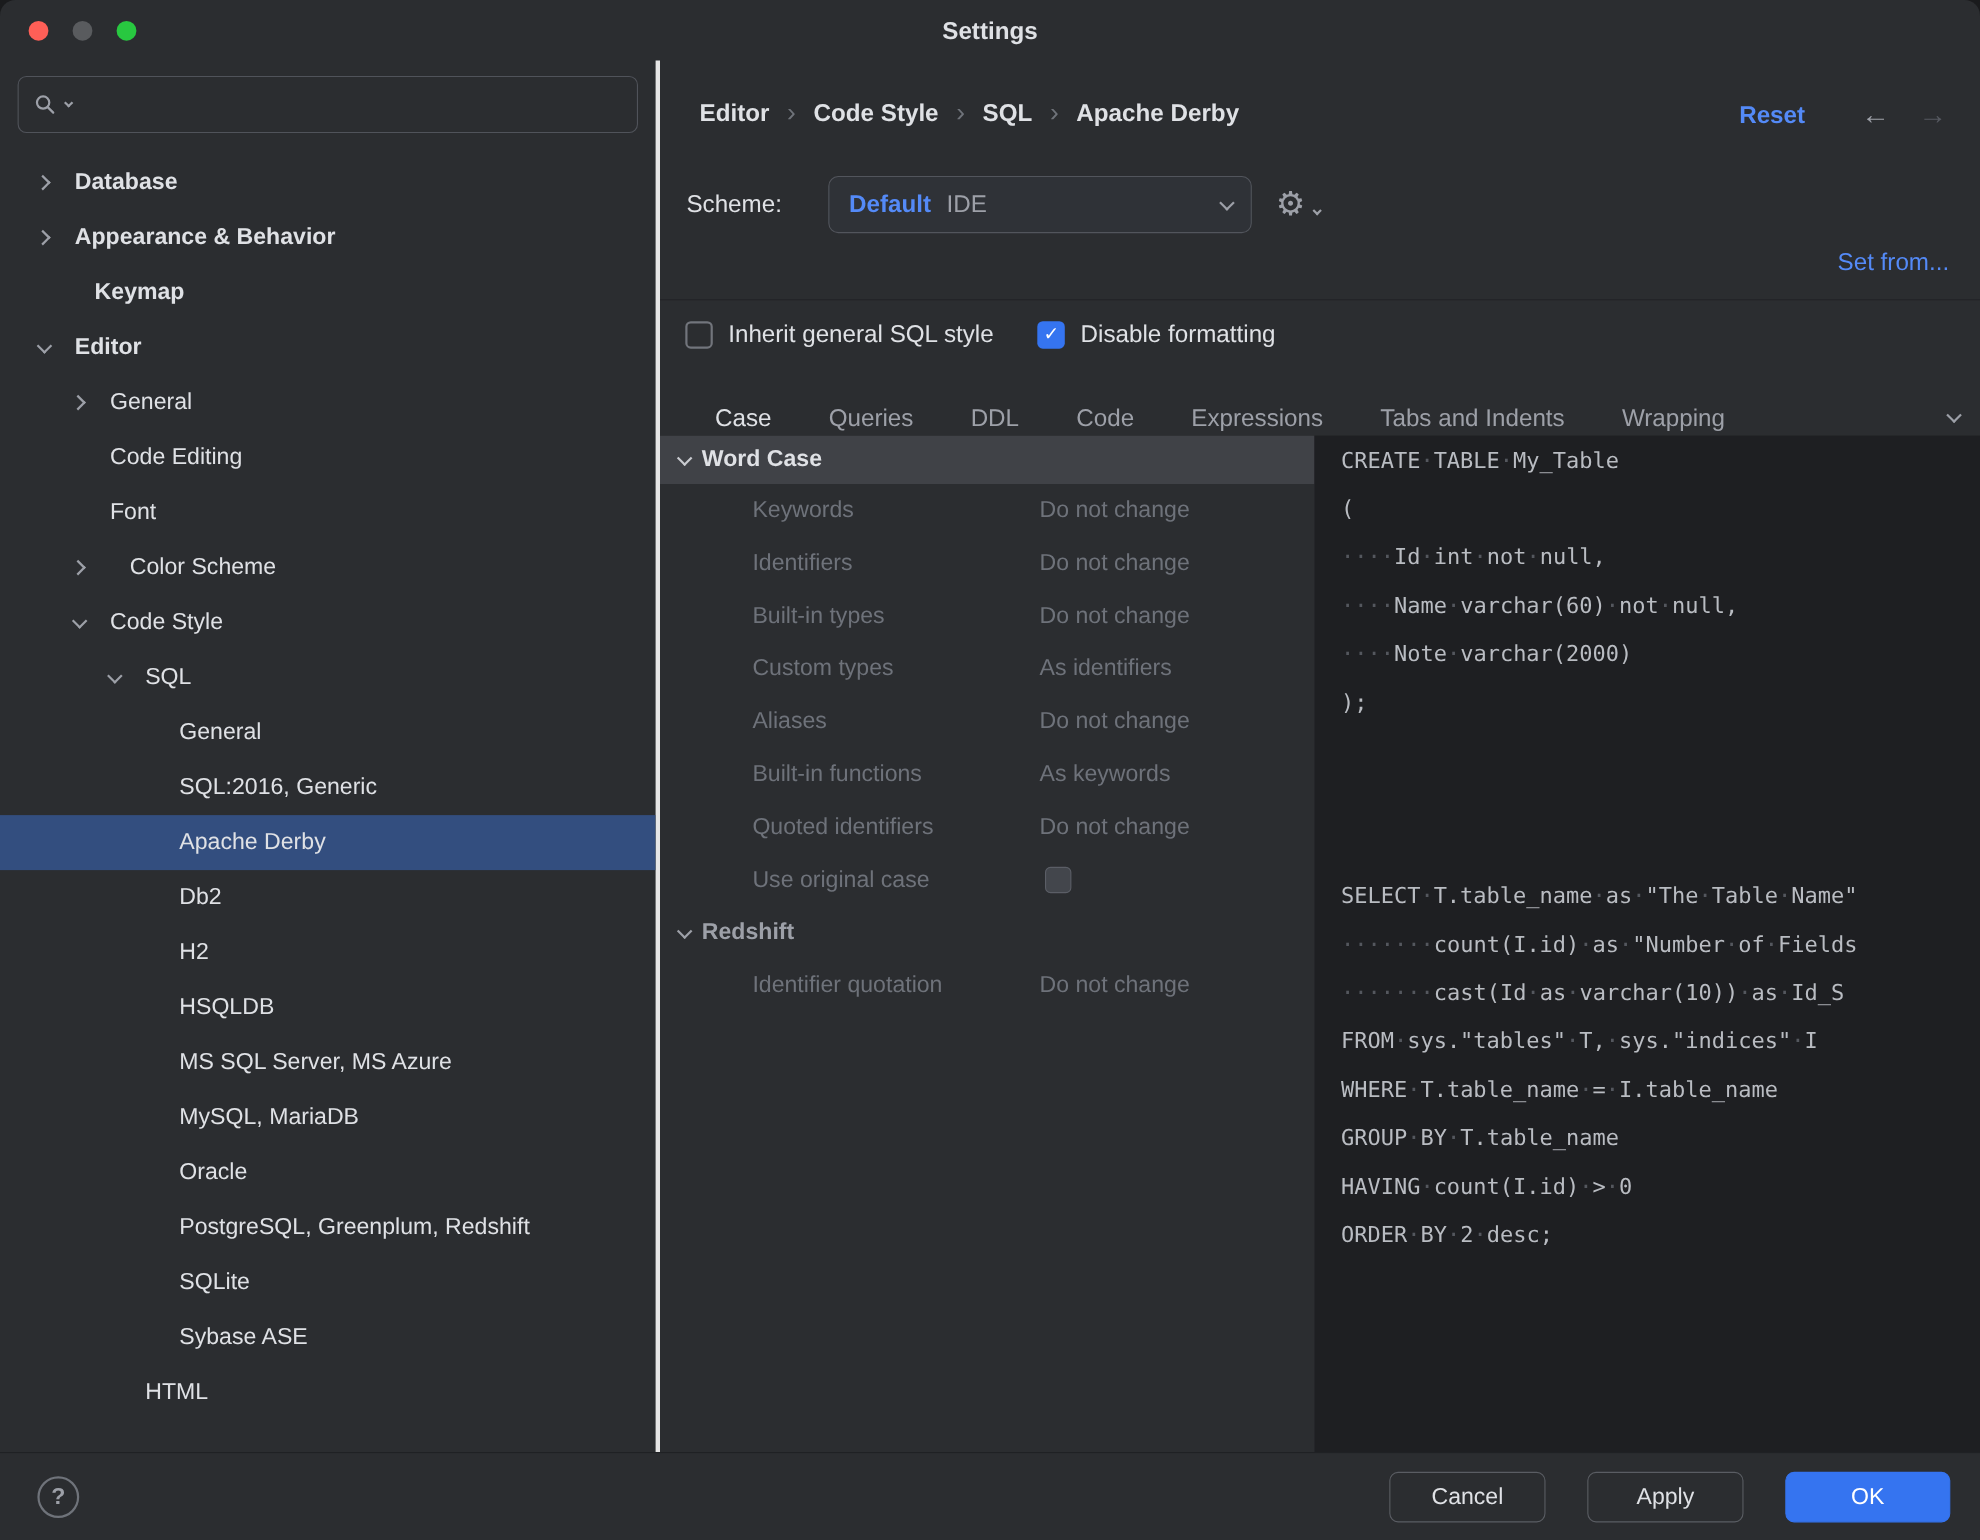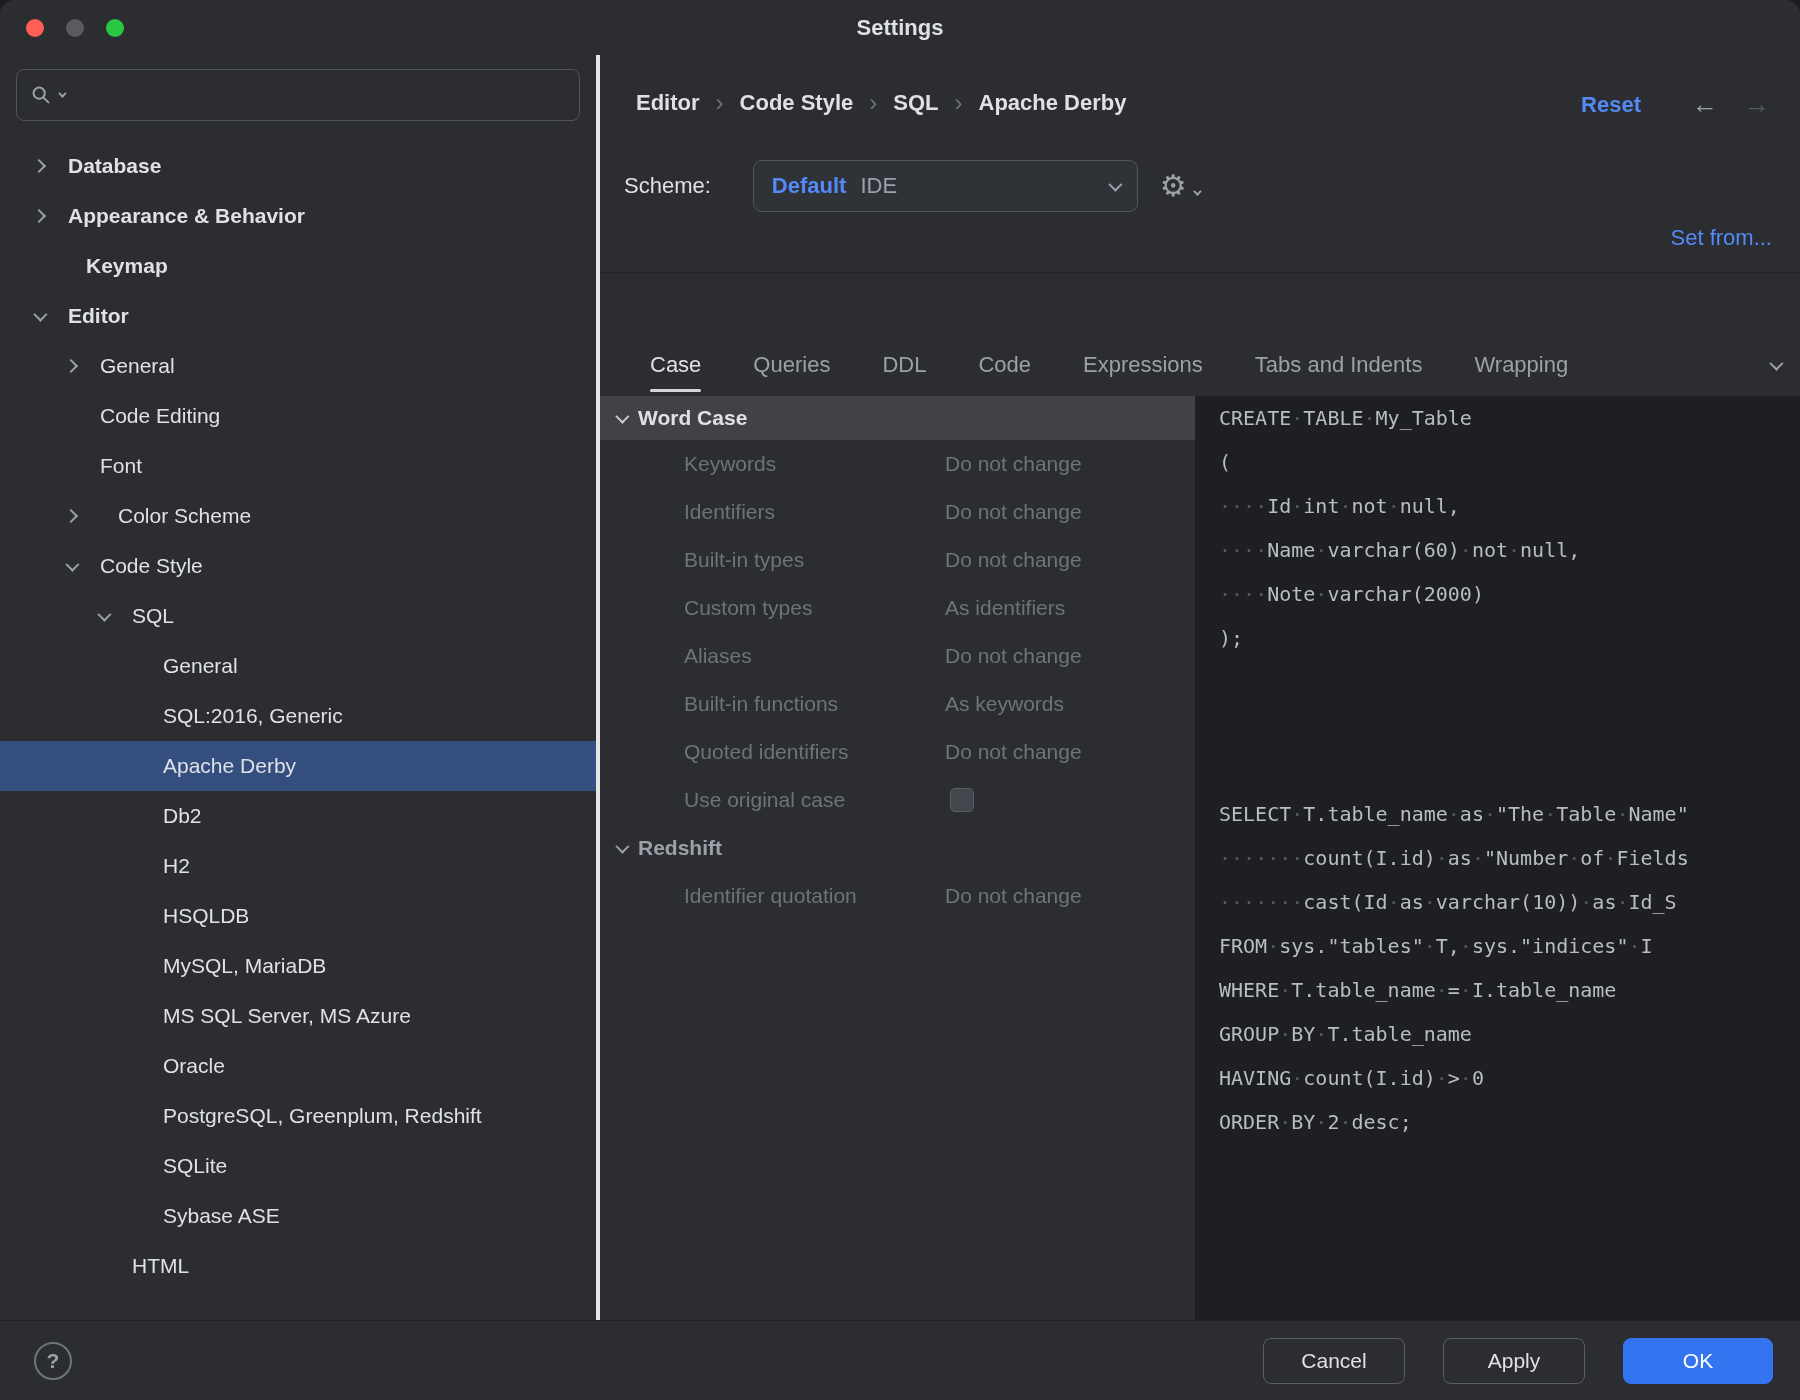--- a/index.html
+++ b/index.html
@@ -65,21 +65,21 @@
   .header-divider { position:absolute; top:217px; left:0; right:0; border-top:1px solid #222427; }
 
   .options-row { position:absolute; top:236px; left:23px; display:flex; align-items:center; gap:40px; }
   .opt { display:flex; align-items:center; gap:14px; font-size:22px; cursor:pointer; }
   .checkbox { width:25px; height:25px; border-radius:5px; display:inline-flex;
     align-items:center; justify-content:center; flex:none; }
   .checkbox.unchecked { border:2px solid #72757c; background:transparent; }
   .checkbox.checked { background:#3574f0; color:#fff; font-size:17px; font-weight:bold;
     font-family:"DejaVu Sans", sans-serif; }
 
-  .tabs-row { position:absolute; top:285px; left:50px; right:20px; height:50px;
+  .tabs-row { position:absolute; top:300px; left:50px; right:20px; height:50px;
     display:flex; align-items:center; gap:52px; }
   .tab { position:relative; font-size:22px; color:#9da0a8; cursor:pointer; padding:6px 0; }
   .tab.active { color:#dfe1e5; }
   .tab.active::after { content:''; position:absolute; left:0; right:0; bottom:-8px; height:3px;
     background:#d3d5da; border-radius:2px; }
   .tabs-more { margin-left:auto; cursor:pointer; }
 
   .content { position:absolute; top:341px; left:0; right:0; bottom:0; display:flex; }
   .settings-pane { width:595px; flex:none; overflow:hidden; }
   .section-header { height:44px; display:flex; align-items:center; gap:12px; padding-left:16px;
@@ -212,25 +212,25 @@
           <div class="tree-row" style="padding-left: 129px;">
             <span class="chev-box"></span>
             <span class="tree-label">H2</span>
           </div>
           <div class="tree-row" style="padding-left: 129px;">
             <span class="chev-box"></span>
             <span class="tree-label">HSQLDB</span>
           </div>
           <div class="tree-row" style="padding-left: 129px;">
             <span class="chev-box"></span>
+            <span class="tree-label">MS SQL Server, MS Azure</span>
+          </div>
+          <div class="tree-row" style="padding-left: 129px;">
+            <span class="chev-box"></span>
             <span class="tree-label">MySQL, MariaDB</span>
-          </div>
-          <div class="tree-row" style="padding-left: 129px;">
-            <span class="chev-box"></span>
-            <span class="tree-label">MS SQL Server, MS Azure</span>
           </div>
           <div class="tree-row" style="padding-left: 129px;">
             <span class="chev-box"></span>
             <span class="tree-label">Oracle</span>
           </div>
           <div class="tree-row" style="padding-left: 129px;">
             <span class="chev-box"></span>
             <span class="tree-label">PostgreSQL, Greenplum, Redshift</span>
           </div>
           <div class="tree-row" style="padding-left: 129px;">
@@ -270,20 +270,30 @@
           <span class="scheme-suffix">IDE</span>
           <i class="chev down"></i>
         </div>
         <span class="gear">⚙</span>
         <i class="chev down tiny gear-chev"></i>
       </div>
 
       <span class="set-from">Set from...</span>
       <div class="header-divider"></div>
 
+      <div class="options-row">
+        <label class="opt">
+          <span class="checkbox unchecked"></span>
+          <span>Inherit general SQL style</span>
+        </label>
+        <label class="opt">
+          <span class="checkbox checked">✓</span>
+          <span>Disable formatting</span>
+        </label>
+      </div>
 
       <div class="tabs-row" id="tabs">
           <div class="tab active">Case</div>
           <div class="tab">Queries</div>
           <div class="tab">DDL</div>
           <div class="tab">Code</div>
           <div class="tab">Expressions</div>
           <div class="tab">Tabs and Indents</div>
           <div class="tab">Wrapping</div>
           <div class="tabs-more"><i class="chev down"></i></div>

